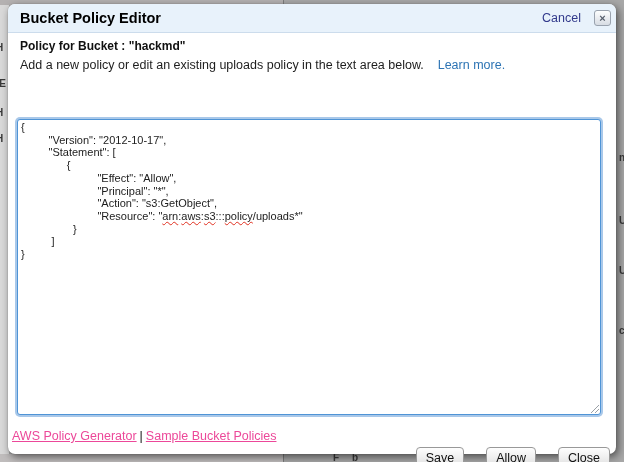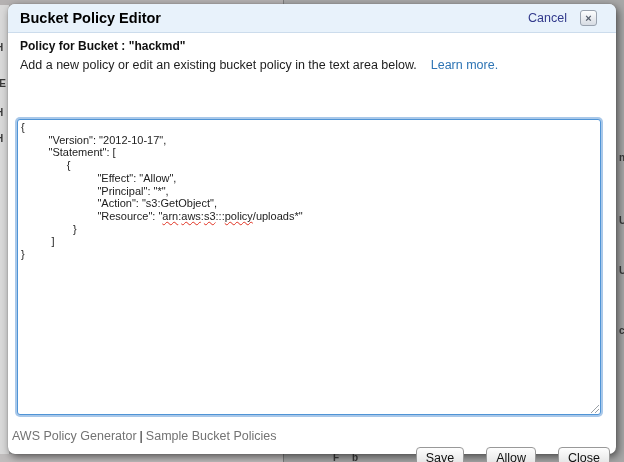--- a/index.html
+++ b/index.html
@@ -34,21 +34,21 @@
     border-radius: 7px;
     box-shadow: 2px 3px 8px rgba(0,0,0,.55), 0 0 1px #6f6f6f;
   }
   .dialog-header {
     position: absolute; left: 0; top: 0; right: 0;
     height: 29px; box-sizing: border-box;
     background: var(--header_bg, #e8f2fb);
     border-bottom: 1px solid var(--header_border, #ccdcec);
     border-radius: 7px 7px 0 0;
     display: flex; align-items: center;
-    padding: 0 19px 0 12px;
+    padding: 0 5px 0 12px;
   }
   .dialog-title { margin: 0; font-size: 14.5px; font-weight: bold; color: #000; }
   .header-right { margin-left: auto; display: flex; align-items: center; gap: 13px; }
   .cancel-link { font-size: 12.5px; color: var(--cancel_link, #323a8c); text-decoration: none; cursor: pointer; }
   .close-btn {
     width: 17px; height: 16px; padding: 0;
     display: flex; align-items: center; justify-content: center;
     font: bold 11px/1 "Liberation Sans", sans-serif;
     color: #555e6b;
     background: linear-gradient(#fdfefe, #d7dce3);
@@ -102,21 +102,21 @@
   }
 
   
   .dialog-footer {
     position: absolute; left: 0; right: 0; bottom: 6px;
     height: 24px; box-sizing: border-box;
     display: flex; align-items: center;
     padding: 0 6px 0 4px;
   }
   .footer-links { font-size: 12.5px; color: #111; }
-  .footer-links a { color: #737373; cursor: pointer; }
+  .footer-links a { color: #ec4899; text-decoration: underline; cursor: pointer; }
   .link-sep { margin: 0 3px; }
   .footer-buttons { margin-left: auto; display: flex; gap: 22px; margin-top: 44px; }
   .action-btn {
     height: 23px; padding: 0 9px;
     font: 12.5px "Liberation Sans", sans-serif;
     color: #111;
     background: linear-gradient(#fefefe, #dcdcdc);
     border: 1px solid #999;
     border-radius: 4px;
     cursor: pointer;
@@ -149,21 +149,21 @@
     <div class="dialog-header">
       <h1 class="dialog-title">Bucket Policy Editor</h1>
       <div class="header-right">
         <a class="cancel-link">Cancel</a>
         <button class="close-btn">×</button>
       </div>
     </div>
 
     <div class="subtitle">Policy for Bucket : "hackmd"</div>
 
-    <p class="description"><span>Add a new policy or edit an existing bucket policy in the text area below.</span><a class="learn-more">Learn more.</a></p>
+    <p class="description"><span>Add a new policy or edit an existing uploads policy in the text area below.</span><a class="learn-more">Learn more.</a></p>
 
     <div class="policy-editor">
       <div class="code">
           <div class="code-line"><span>{</span></div>
           <div class="code-line"><span>         "Version": "2012-10-17",</span></div>
           <div class="code-line"><span>         "Statement": [</span></div>
           <div class="code-line"><span>               {</span></div>
           <div class="code-line"><span>                         "Effect": "Allow",</span></div>
           <div class="code-line"><span>                         "Principal": "*",</span></div>
           <div class="code-line"><span>                         "Action": "s3:GetObject",</span></div>

